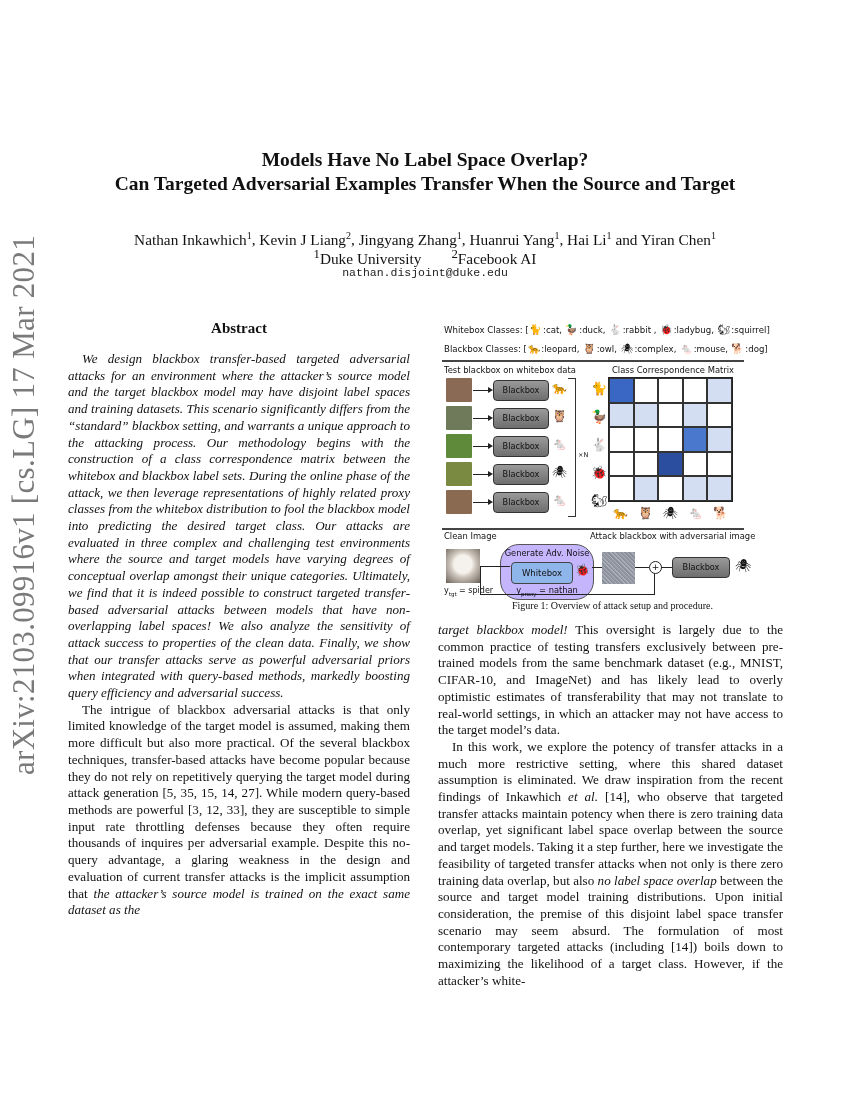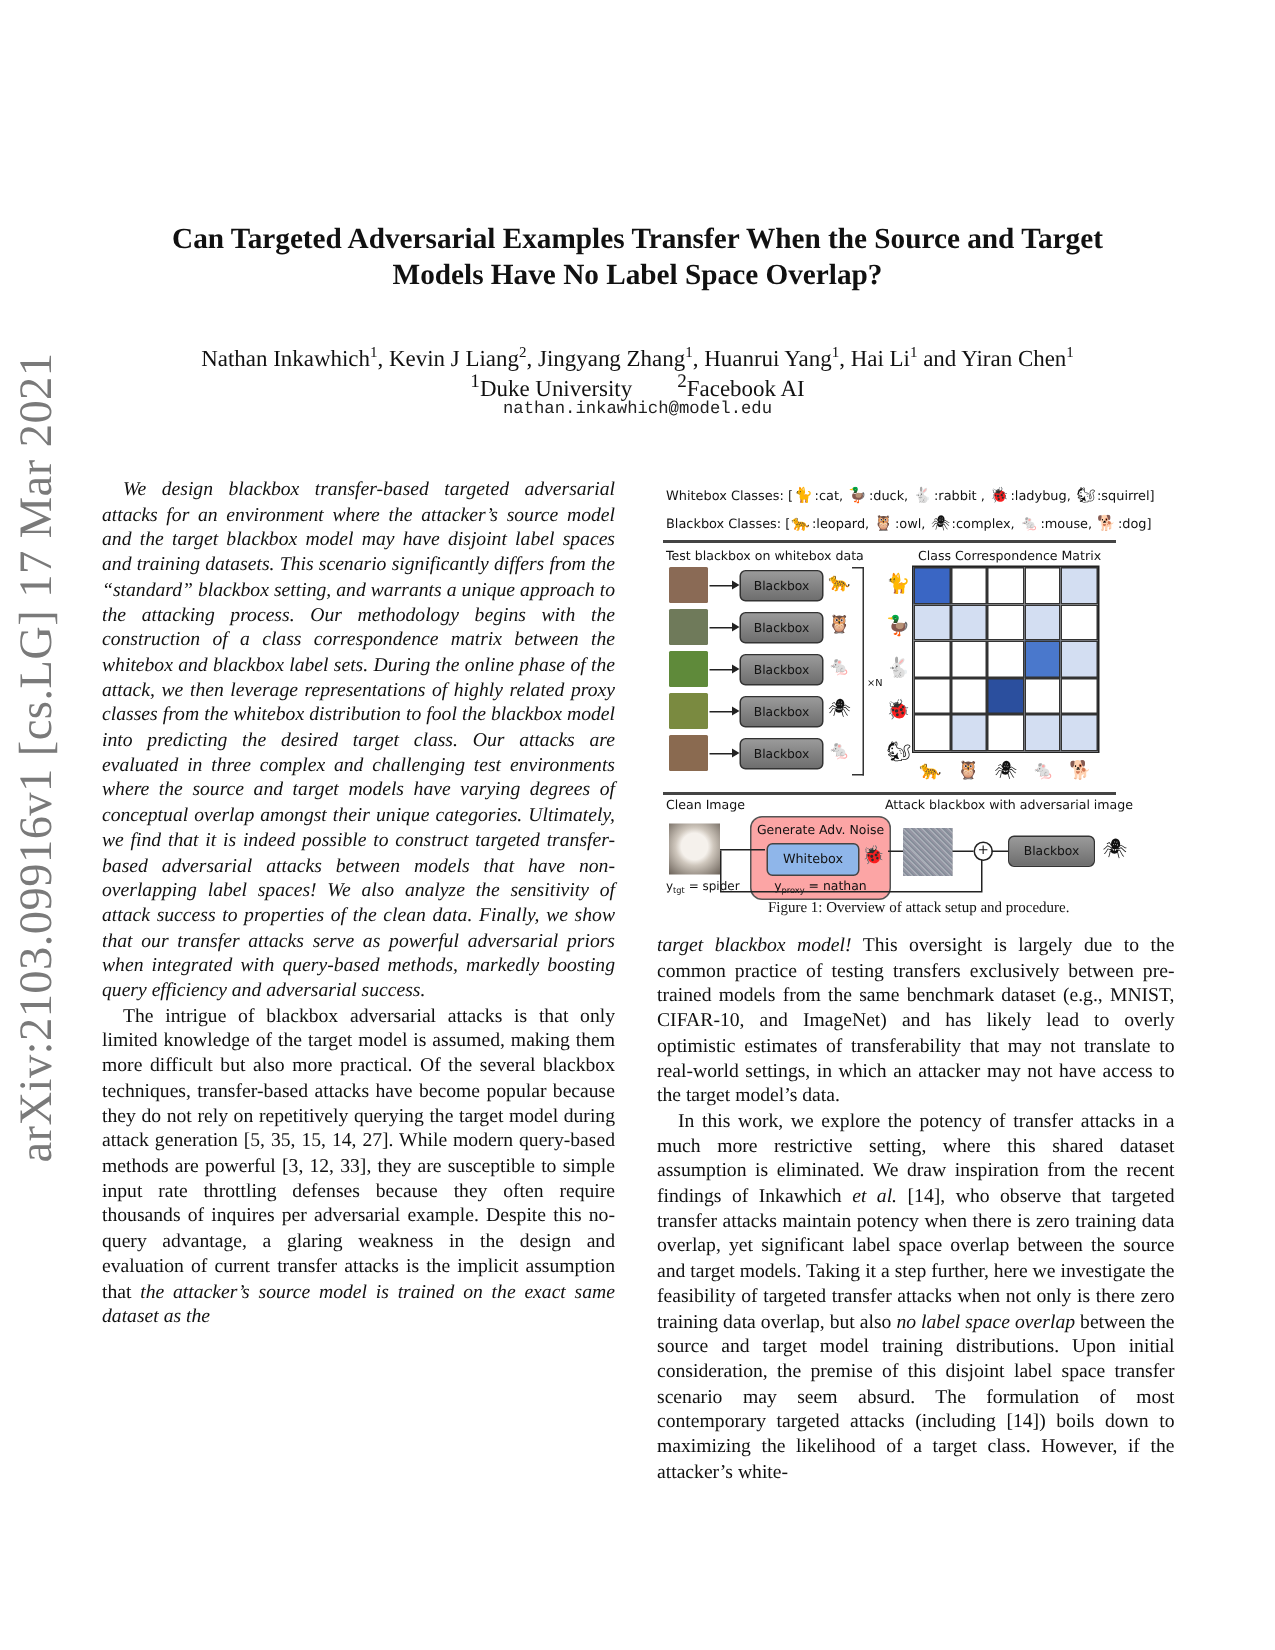--- a/index.html
+++ b/index.html
@@ -31,21 +31,21 @@
   .bbox { position:absolute; left:53px; width:54px; height:19px; border:1px solid #333; border-radius:4px; background:linear-gradient(#9a9a9a,#6e6e6e); color:#111; font-size:8.2px; text-align:center; line-height:19px; }
   .arrow { position:absolute; left:33px; width:18px; height:1px; background:#222; }
   .arrow:after { content:""; position:absolute; right:-2px; top:-3px; border-left:5px solid #222; border-top:3.5px solid transparent; border-bottom:3.5px solid transparent; }
   .pred { position:absolute; left:112px; font-size:12px; }
   .bracket { position:absolute; left:128px; top:58px; width:7px; height:137px; border:1px solid #333; border-left:none; }
   .xn { position:absolute; left:138px; top:131px; font-size:6.5px; }
   .row-icon { position:absolute; left:151px; font-size:13px; }
   .matrix { position:absolute; left:168px; top:57px; display:grid; grid-template-columns:repeat(5,24.5px); grid-template-rows:repeat(5,24.5px); border:1.5px solid #222; }
   .cell { border:1px solid #333; box-sizing:border-box; }
   .col-icons { position:absolute; left:168px; top:186px; width:125px; display:flex; justify-content:space-around; font-size:12px; }
-  .noise-box { position:absolute; left:60px; top:224px; width:92px; height:54px; border:1.5px solid #555; border-radius:8px; background:#fca5a5; }
+  .noise-box { position:absolute; left:60px; top:224px; width:92px; height:54px; border:1.5px solid #555; border-radius:19px; background:#c4b5fd; }
   .noise-title { position:absolute; left:0; top:3px; width:100%; text-align:center; font-size:8.3px; color:#111; }
   .wbox { position:absolute; left:10px; top:17px; width:60px; height:20px; border:1px solid #444; border-radius:4px; background:#8fb6ea; font-size:8.5px; text-align:center; line-height:20px; }
   .ladybug-small { position:absolute; left:74px; top:18px; font-size:12px; }
   .yproxy { position:absolute; left:0; top:40px; width:100%; text-align:center; font-size:8.3px; }
   .yproxy sub { font-size:5.5px; }
   .clean-img { position:absolute; left:6px; top:229px; width:34px; height:34px; background:radial-gradient(circle at 50% 45%, #f5f1ec 0 35%, #cfc7bd 50%, #6a6158 100%); }
   .ytgt { position:absolute; left:4px; top:266px; font-size:8px; white-space:nowrap; }
   .ytgt sub { font-size:5.5px; }
   .noise-img { position:absolute; left:162px; top:232px; width:33px; height:32px; background:
     repeating-linear-gradient(45deg, #8a8a9a 0 1px, #a0a6b0 1px 2px, #7a8290 2px 3px),
@@ -57,31 +57,32 @@
   .fig-caption { position:absolute; left:440px; top:600px; width:345px; text-align:center; font-size:10px; }
 </style>
 </head>
 <body>
 
 <div class="arxiv-stamp">
     <span>arXiv:2103.09916v1  [cs.LG]  17 Mar 2021</span>
   </div>
 
 <div class="title">
+  <div>Models Have No Label Space Overlap?</div>
   <div>Can Targeted Adversarial Examples Transfer When the Source and Target</div>
-  <div>Models Have No Label Space Overlap?</div>
 </div>
 
 <div class="authors" id="authors"><span>Nathan Inkawhich</span><sup>1</sup>, <span>Kevin J Liang</span><sup>2</sup>, <span>Jingyang Zhang</span><sup>1</sup>, <span>Huanrui Yang</span><sup>1</sup>, <span>Hai Li</span><sup>1</sup> and <span>Yiran Chen</span><sup>1</sup></div>
 <div class="affils">
   <sup>1</sup><span>Duke University</span><span class="gap"></span><sup>2</sup><span>Facebook AI</span>
 </div>
-<div class="email">nathan.inkawhich@model.edu</div>
+<div class="email">nathan.disjoint@duke.edu</div>
 
 <div class="col col-left">
+  <div class="abstract-head">Abstract</div>
   <p class="abstract-body">We design blackbox transfer-based targeted adversarial attacks for an environment where the attacker’s source model and the target blackbox model may have disjoint label spaces and training datasets. This scenario significantly differs from the “standard” blackbox setting, and warrants a unique approach to the attacking process. Our methodology begins with the construction of a class correspondence matrix between the whitebox and blackbox label sets. During the online phase of the attack, we then leverage representations of highly related proxy classes from the whitebox distribution to fool the blackbox model into predicting the desired target class. Our attacks are evaluated in three complex and challenging test environments where the source and target models have varying degrees of conceptual overlap amongst their unique categories. Ultimately, we find that it is indeed possible to construct targeted transfer-based adversarial attacks between models that have non-overlapping label spaces! We also analyze the sensitivity of attack success to properties of the clean data. Finally, we show that our transfer attacks serve as powerful adversarial priors when integrated with query-based methods, markedly boosting query efficiency and adversarial success.</p>
   <p class="para"><span>The intrigue of blackbox adversarial attacks is that only limited knowledge of the target model is assumed, making them more difficult but also more practical. Of the several blackbox techniques, transfer-based attacks have become popular because they do not rely on repetitively querying the target model during attack generation [5, 35, 15, 14, 27]. While modern query-based methods are powerful [3, 12, 33], they are susceptible to simple input rate throttling defenses because they often require thousands of inquires per adversarial example. Despite this no-query advantage, a glaring weakness in the design and evaluation of current transfer attacks is the implicit assumption that </span><i>the attacker’s source model is trained on the exact same dataset as the</i></p>
 </div>
 
 <div class="figure" id="fig">
   <div class="fig-row" style="top:4px" id="wbrow"><span>Whitebox Classes: [</span><span class="em">🐈</span><span>:cat,</span> <span class="em">🦆</span><span>:duck,</span> <span class="em">🐇</span><span>:rabbit ,</span> <span class="em">🐞</span><span>:ladybug,</span> <span class="em">🐿</span><span>:squirrel]</span> </div>
   <div class="fig-row" style="top:23px" id="bbrow"><span>Blackbox Classes: [</span><span class="em">🐆</span><span>:leopard,</span> <span class="em">🦉</span><span>:owl,</span> <span class="em">🕷</span><span>:complex,</span> <span class="em">🐁</span><span>:mouse,</span> <span class="em">🐕</span><span>:dog]</span> </div>
   <div class="rule" style="top:40px"></div>
   <div class="sub-label" style="left:4px; top:45px">Test blackbox on whitebox data</div>
   <div class="sub-label" style="left:172px; top:45px">Class Correspondence Matrix</div>

